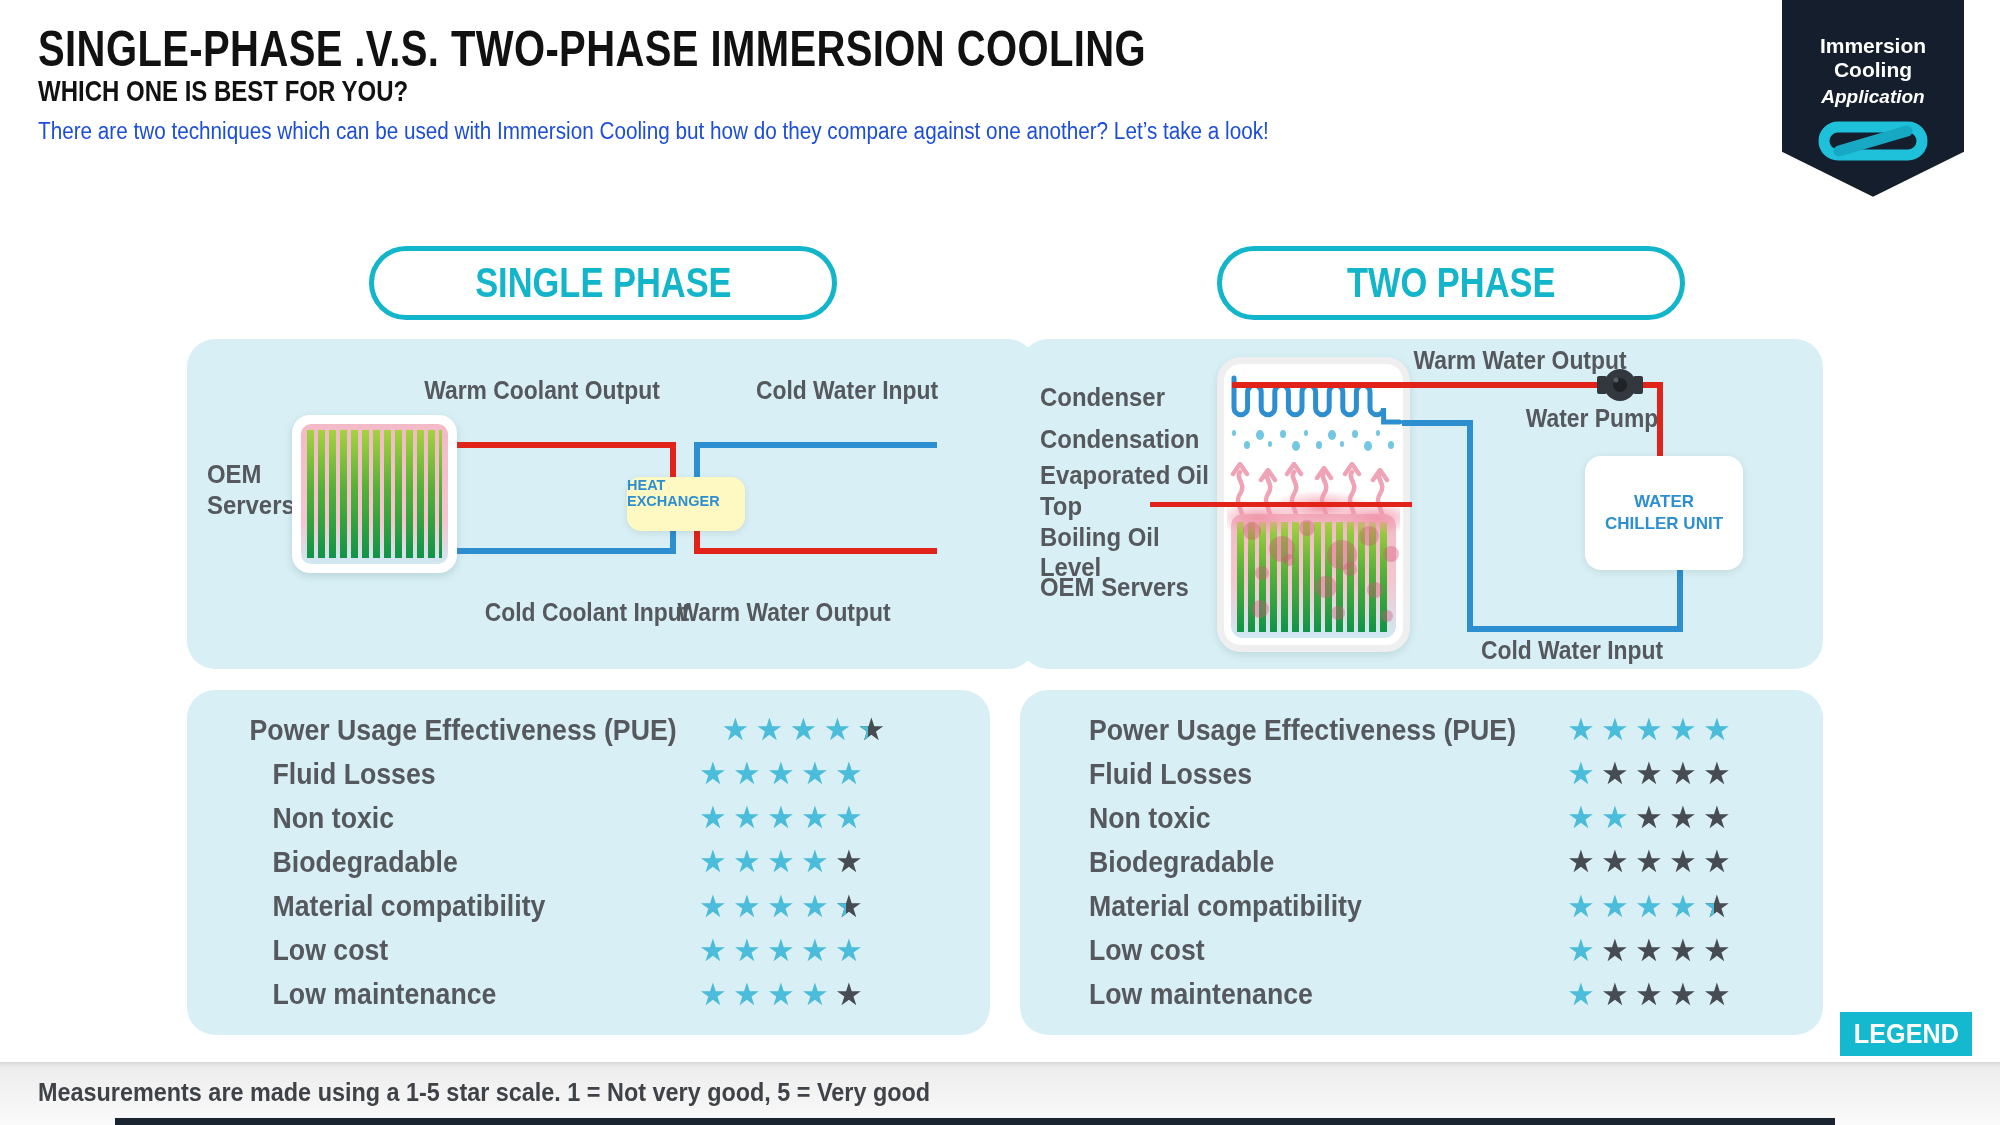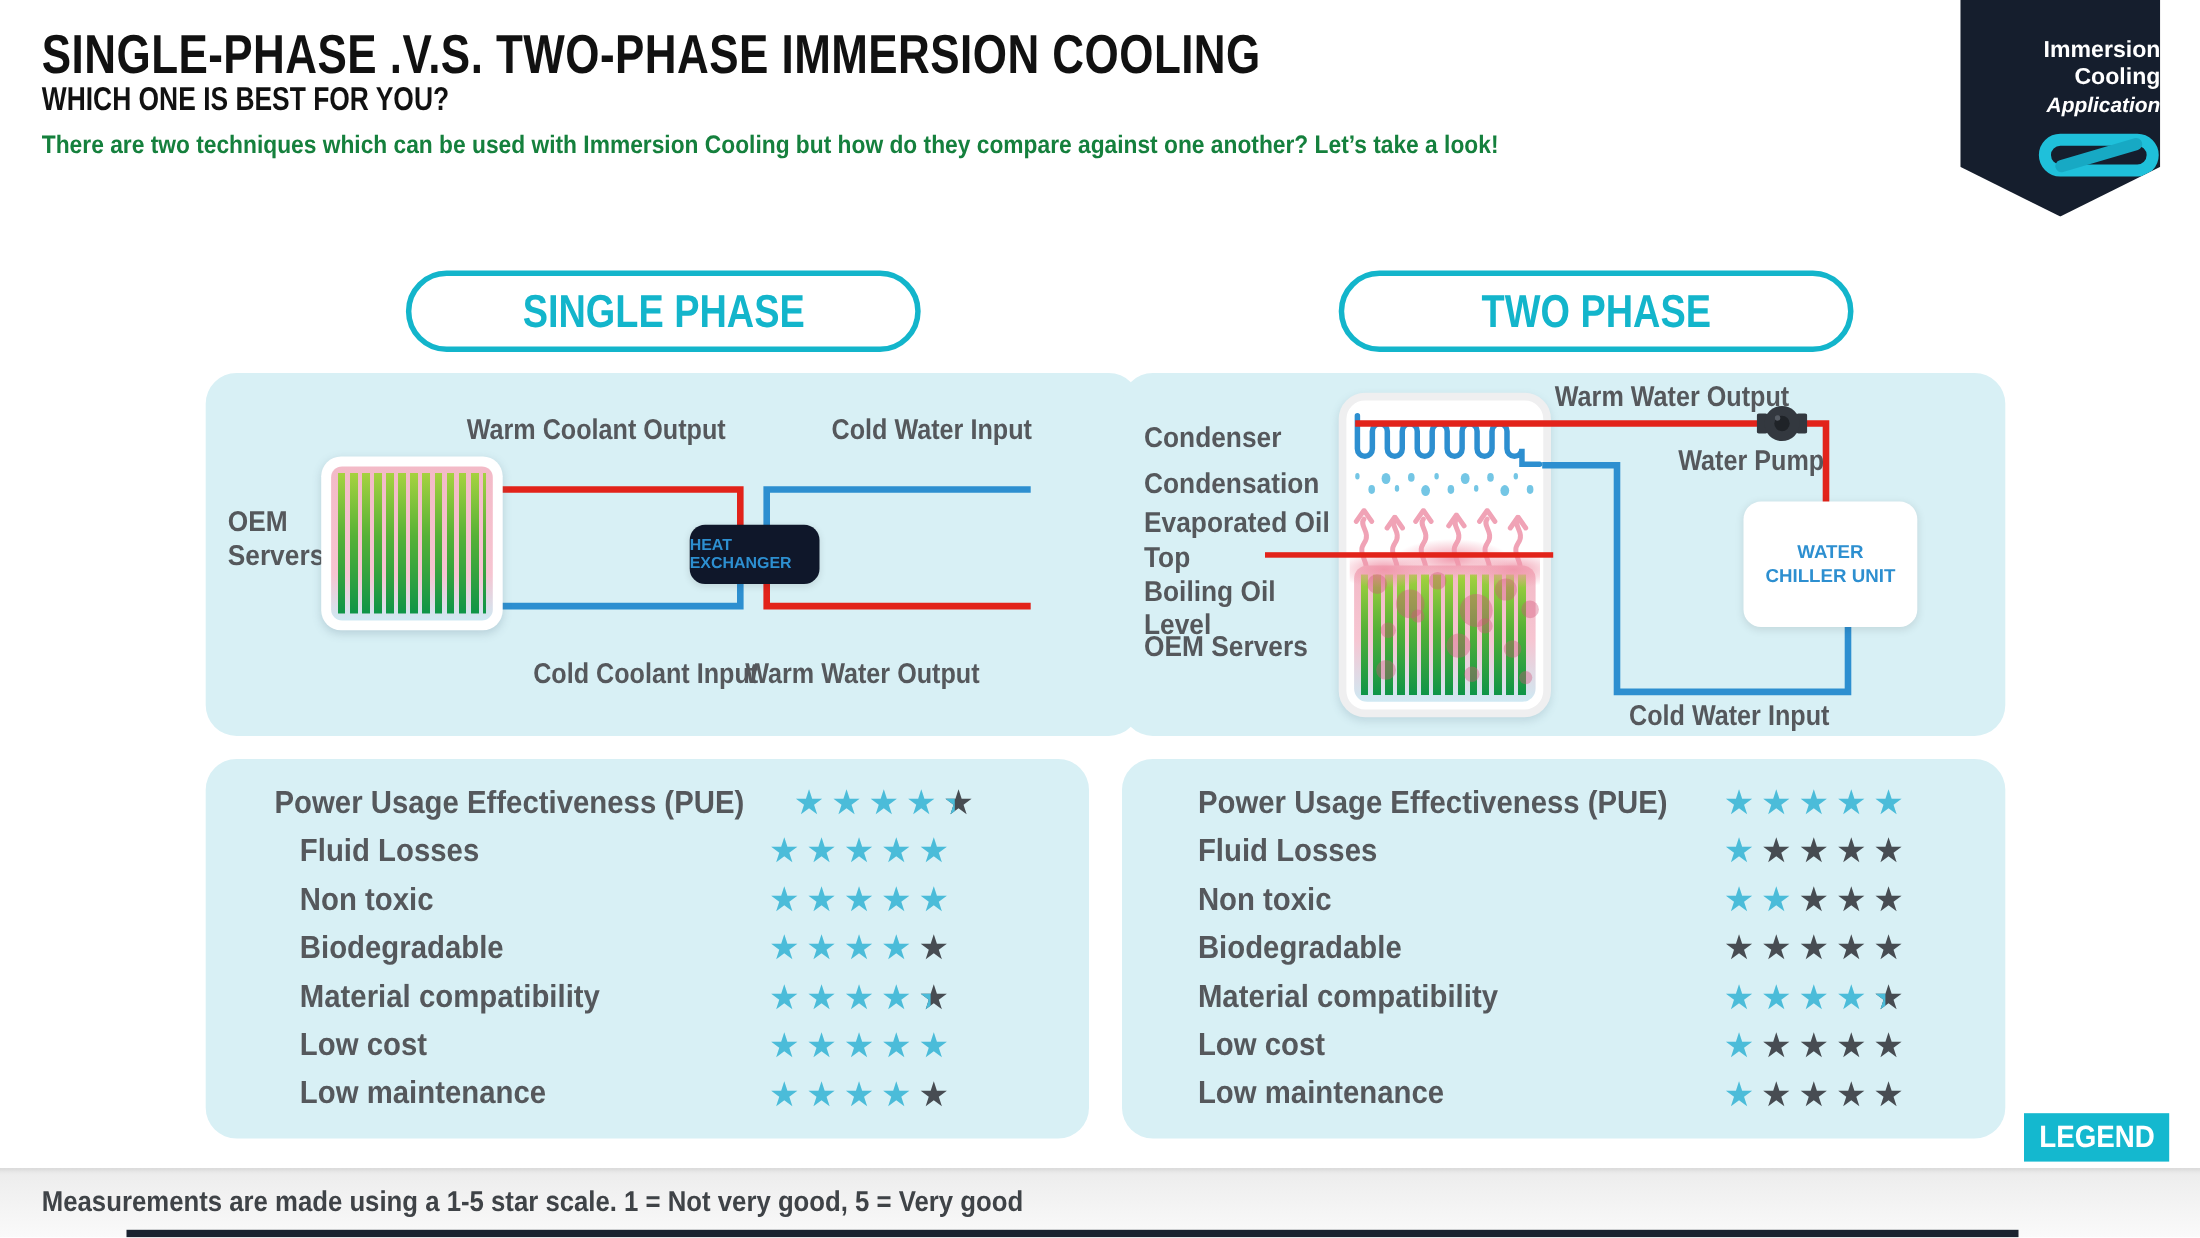--- a/index.html
+++ b/index.html
@@ -7,24 +7,24 @@
     --red:#e2231a; --blue:#2d8fd0; --navy:#151e2d; --gray:#55585c;
   }
   html,body{margin:0;padding:0;background:#fff;}
   .stage{position:relative;width:2000px;height:1125px;background:#fff;overflow:hidden;
          font-family:"Liberation Sans",sans-serif;color:#111;}
   .cx{display:inline-block;transform:scaleX(.8);transform-origin:left center;white-space:nowrap;}
   .cx-c{display:inline-block;transform:scaleX(.82);transform-origin:center;white-space:nowrap;}
 
   .title{position:absolute;left:38px;top:20px;font-size:50px;font-weight:800;letter-spacing:.5px;}
   .subtitle{position:absolute;left:38px;top:74px;font-size:30px;font-weight:800;text-align:right;}
-  .intro{position:absolute;left:38px;top:118px;font-size:23px;font-weight:700;color:#15803d;}
+  .intro{position:absolute;left:38px;top:118px;font-size:23px;font-weight:400;color:#1d4ed8;}
 
   .badge{position:absolute;left:1782px;top:0;width:182px;height:205px;background:var(--navy);
-         clip-path:polygon(0 0,100% 0,100% 74%,50% 96%,0 74%);text-align:right;}
+         clip-path:polygon(0 0,100% 0,100% 74%,50% 96%,0 74%);text-align:center;}
   .badge-title{margin-top:34px;font-size:21px;font-weight:800;color:#fff;}
   .badge-sub{margin-top:4px;font-size:19px;font-style:italic;font-weight:600;color:#fff;}
   .badge-logo{margin-top:10px;}
 
   .pill{position:absolute;top:246px;width:458px;height:64px;border:5px solid var(--cyan);
         border-radius:38px;display:flex;align-items:center;justify-content:center;
         color:var(--cyan);font-size:42px;font-weight:800;background:#fff;}
   .pill-single{left:369px;} .pill-two{left:1217px;}
 
   .panel{position:absolute;background:var(--panel);border-radius:28px;}
@@ -43,22 +43,22 @@
   .pipe-red{stroke:var(--red);} .pipe-blue{stroke:var(--blue);}
 
   .tank1{position:absolute;left:105px;top:76px;width:165px;height:158px;background:#fff;
          border-radius:18px;box-shadow:0 3px 8px rgba(90,120,140,.25);padding:9px;box-sizing:border-box;}
   .tank-pink{position:relative;width:100%;height:100%;border-radius:10px;overflow:hidden;
          background:linear-gradient(180deg,#f3bac7 0%,#f6c5d1 70%,#cfe9f3 100%);}
   .bars{position:absolute;left:6px;right:6px;top:6px;bottom:6px;
         background:linear-gradient(180deg,#a6d23f 0%,#56b137 45%,#0f9447 100%);
         -webkit-mask-image:repeating-linear-gradient(90deg,#000 0 7px,transparent 7px 11px);
         mask-image:repeating-linear-gradient(90deg,#000 0 7px,transparent 7px 11px);}
-  .hx{position:absolute;left:440px;top:138px;width:118px;height:54px;background:#0f172a;border-radius:14px;
-      display:flex;align-items:center;justify-content:center;font-size:14.5px;font-weight:700;
+  .hx{position:absolute;left:440px;top:138px;width:118px;height:54px;background:#fef9c3;border-radius:14px;
+      display:flex;justify-content:center;font-size:14.5px;font-weight:700;
       color:var(--blue);box-shadow:0 2px 7px rgba(0,0,0,.10);}
 
   .tank2{position:absolute;left:197px;top:18px;width:193px;height:295px;background:#fff;
          border:7px solid #efeff0;border-radius:24px;box-sizing:border-box;overflow:hidden;
          box-shadow:0 3px 8px rgba(90,120,140,.2);}
   .coil{position:absolute;left:2px;top:10px;}
   .drops{position:absolute;left:6px;right:6px;top:66px;height:30px;}
   .drop{position:absolute;border-radius:50% 50% 50% 50%;background:#74c6e5;}
   .vapor{position:absolute;left:4px;right:4px;top:96px;height:66px;}
   .vapor svg{position:absolute;bottom:0;}

